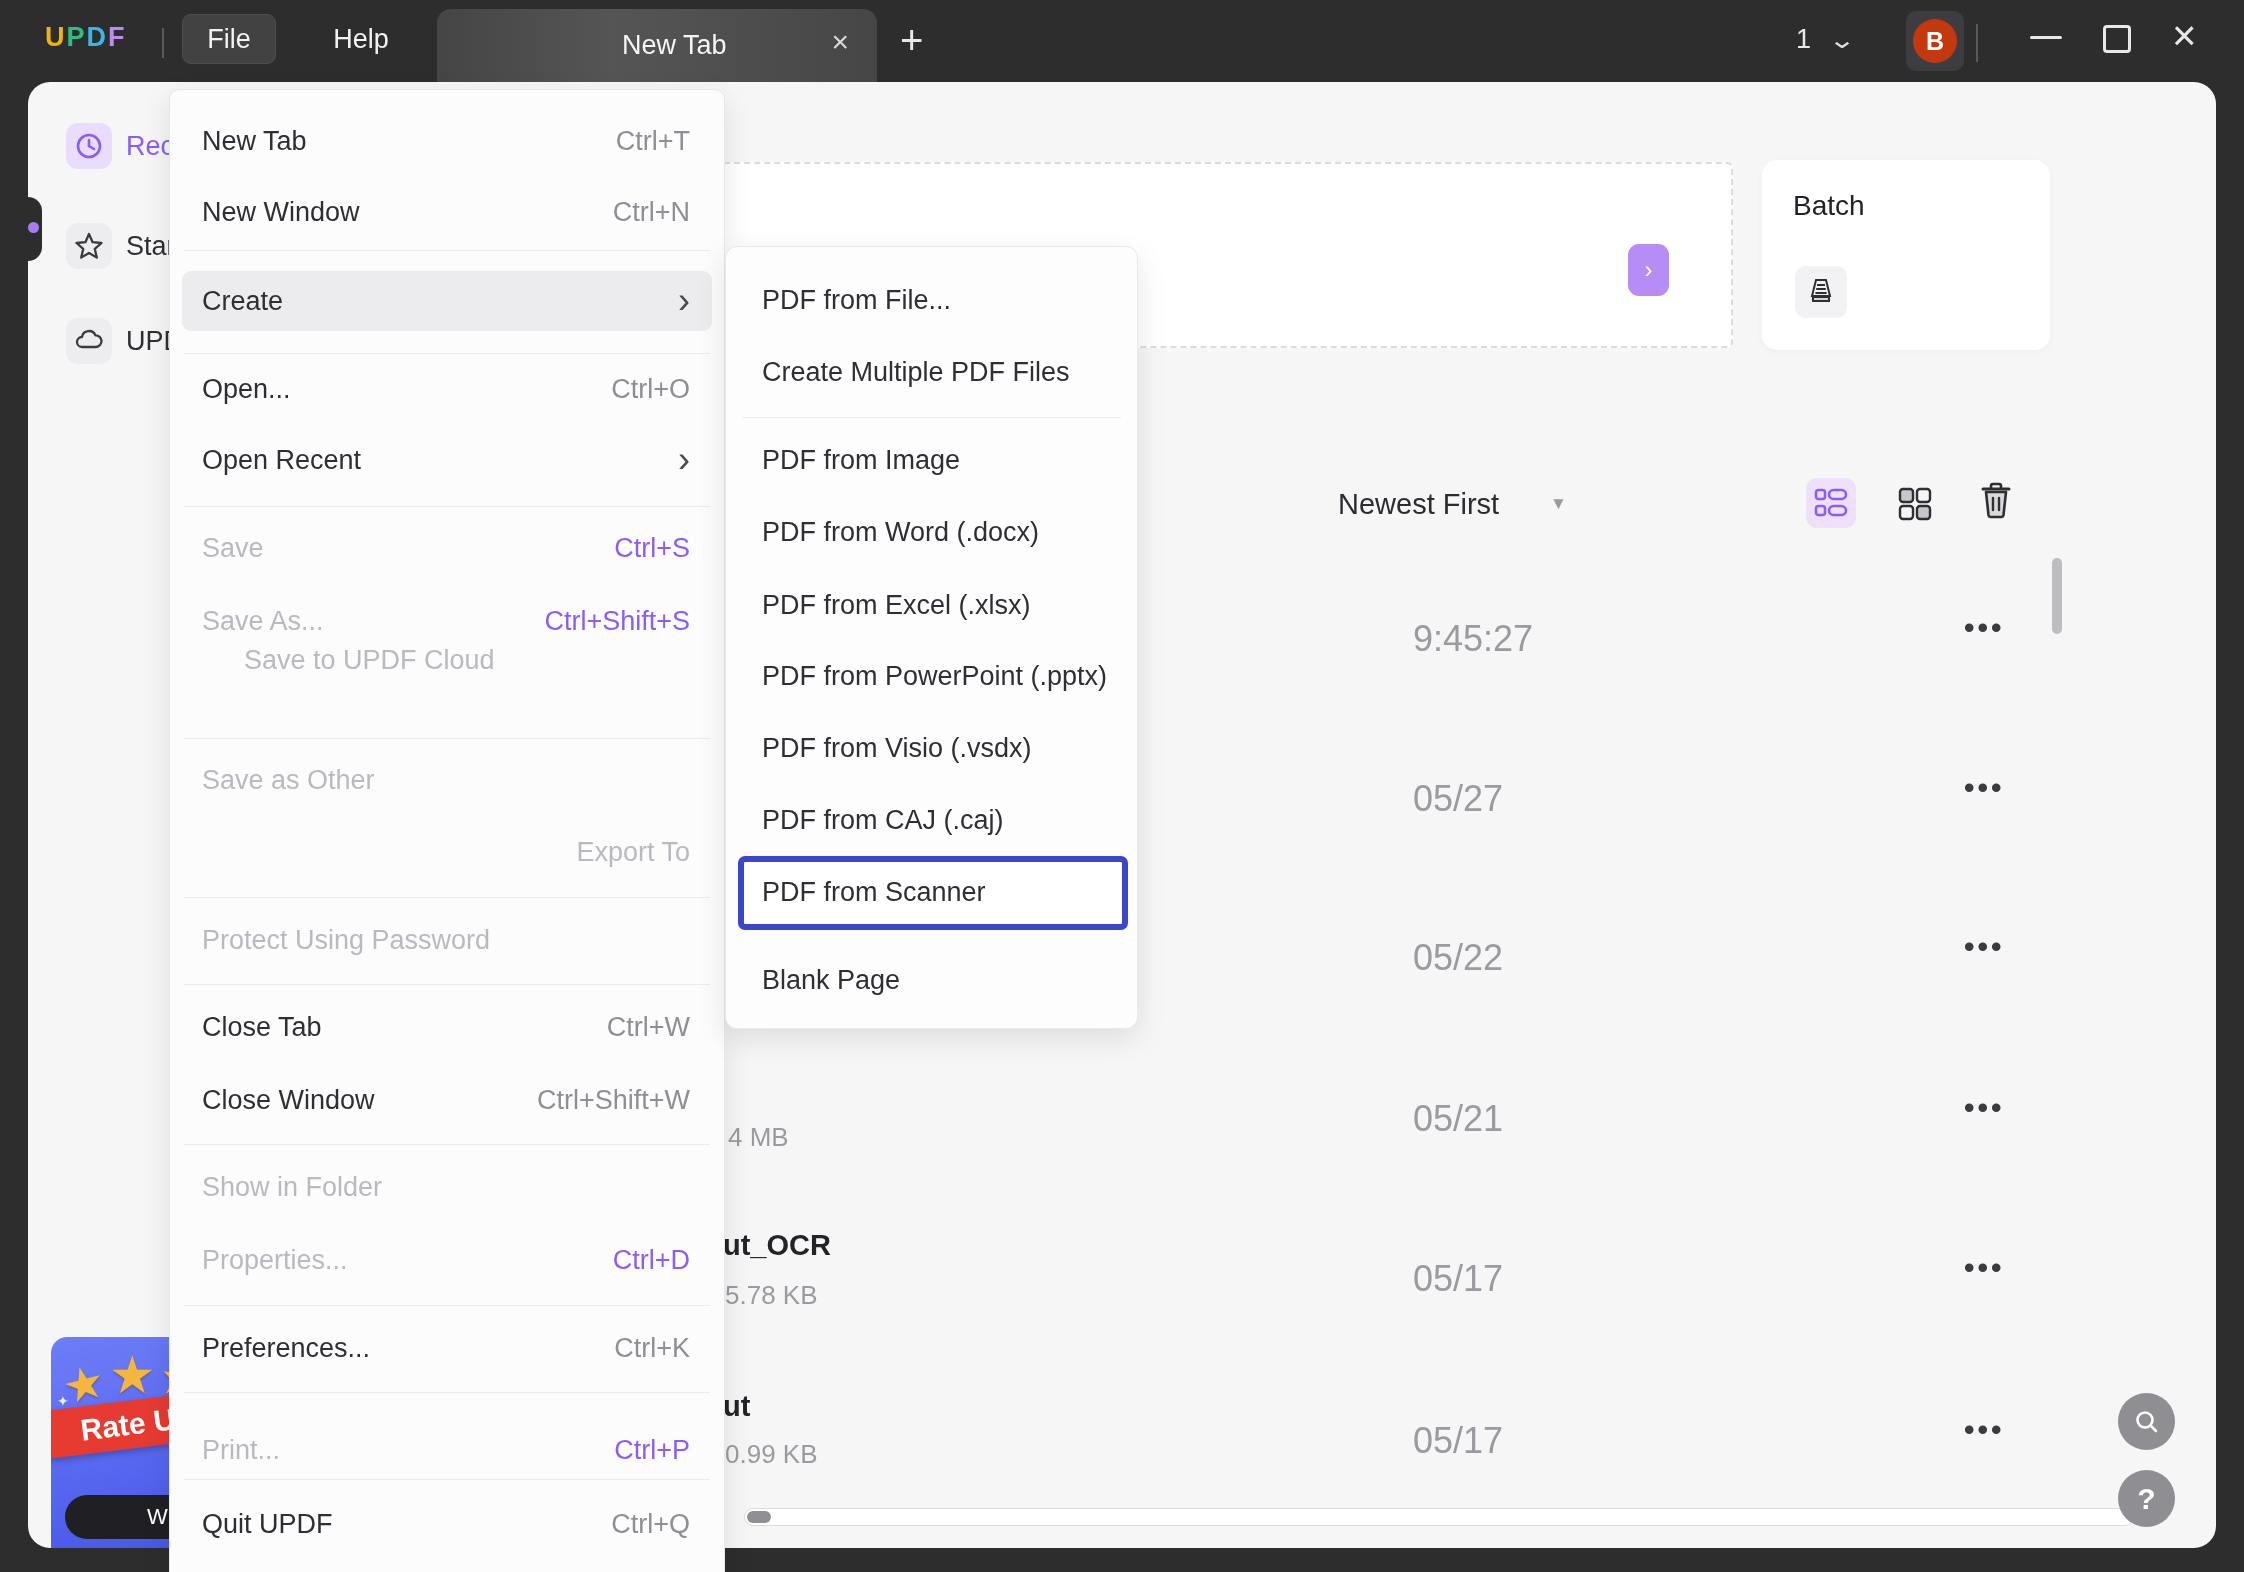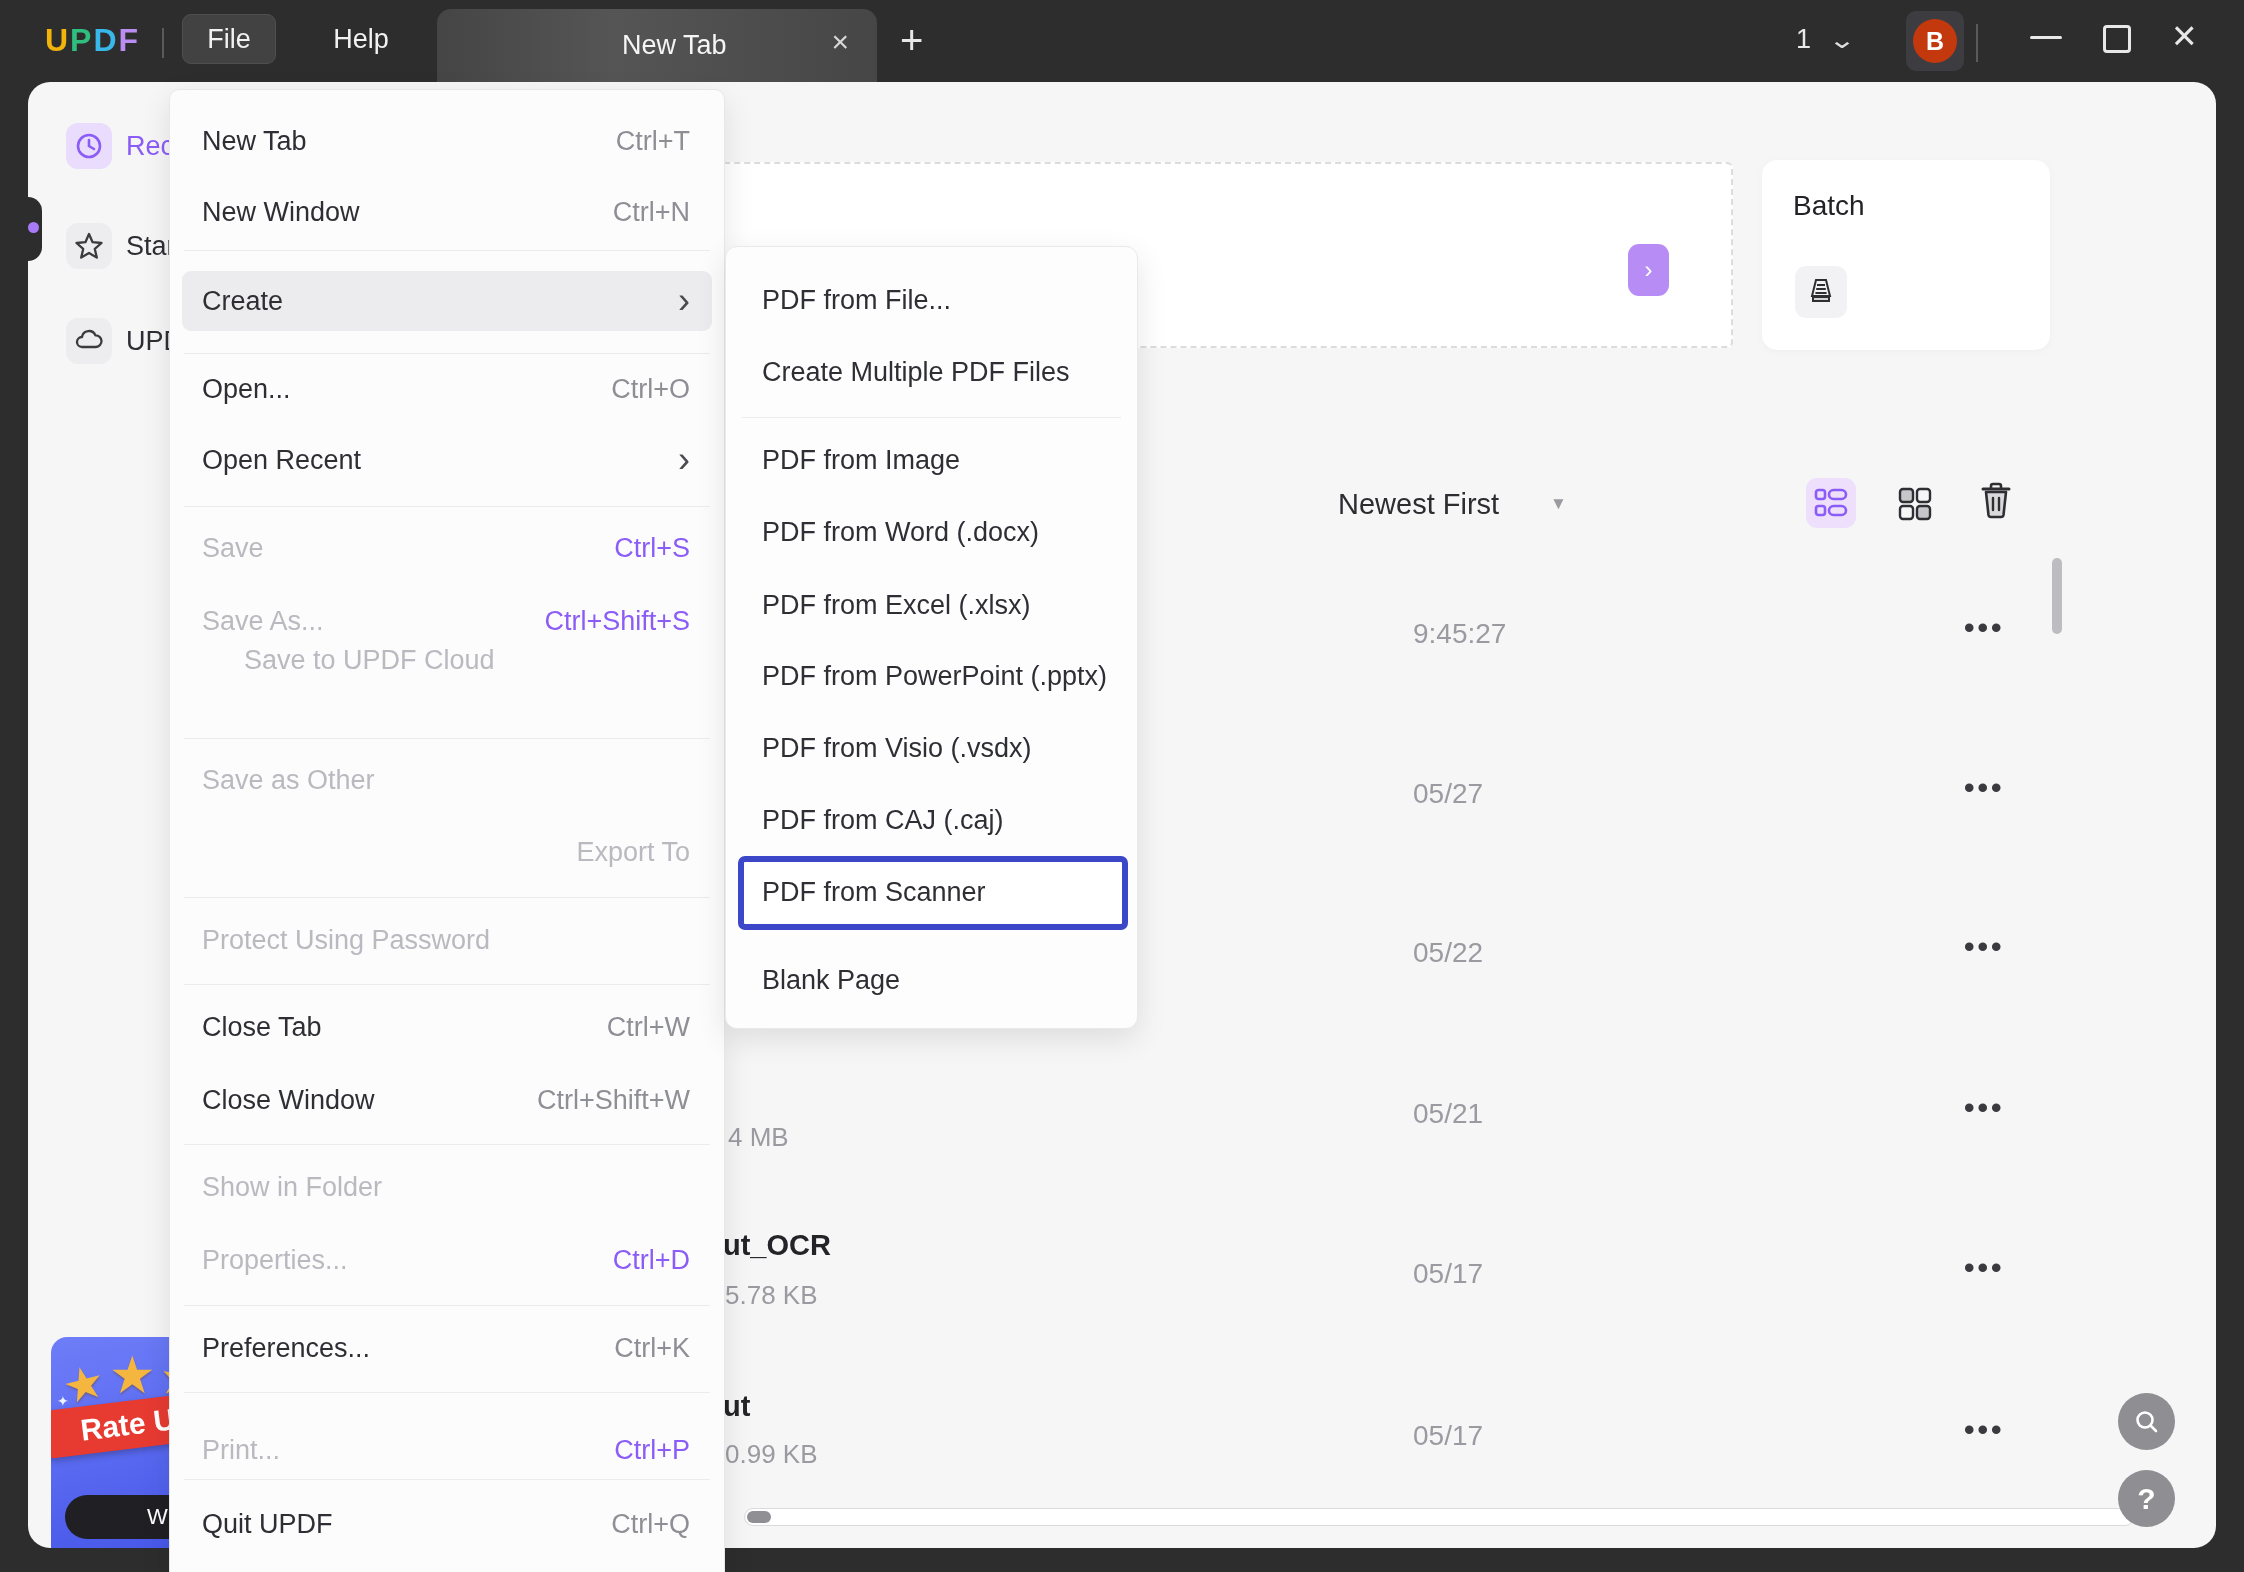--- a/index.html
+++ b/index.html
@@ -1,21 +1,21 @@
 <!DOCTYPE html>
 <html><head>
 <meta charset="utf-8">
 <style>
   * { margin:0; padding:0; box-sizing:border-box; }
   html,body { width:2244px; height:1572px; overflow:hidden; }
   body { background:#2d2d2d; font-family:"Liberation Sans", sans-serif; position:relative; }
 
   
   .titlebar { position:absolute; left:0; top:0; width:2244px; height:82px; }
-  .logo { position:absolute; left:45px; top:22px; font-size:32px; font-weight:800; letter-spacing:2px; }
+  .logo { position:absolute; left:45px; top:22px; font-size:27px; font-weight:800; letter-spacing:2px; }
   .logo span.l0{color:#f2b40a}.logo span.l1{color:#2fbe7e}.logo span.l2{color:#38b7e8}.logo span.l3{color:#bb8cf2}
   .tb-divider { position:absolute; width:2px; background:#5a5a5e; }
   .menu-btn { position:absolute; top:14px; height:50px; border-radius:9px; color:#f2f2f2; font-size:27px; display:flex; align-items:center; justify-content:center; }
   .menu-btn.file { left:182px; width:94px; background:#424242; border:1px solid #4f4f4f; }
   .menu-btn.help { left:318px; width:86px; }
   .tab { position:absolute; left:437px; top:9px; width:440px; height:73px; border-radius:14px 14px 0 0;
          background:linear-gradient(90deg,#454545,#555555 40%,#464646); display:flex; align-items:center; }
   .tab-label { color:#f5f5f5; font-size:27px; margin-left:185px; }
   .tab-close { position:absolute; right:28px; top:16px; color:#d8d8d8; font-size:30px; cursor:default; }
   .newtab-plus { position:absolute; left:900px; top:18px; color:#e8e8e8; font-size:40px; font-weight:300; }
@@ -46,21 +46,21 @@
 
   
   .sort-label { position:absolute; left:1310px; top:406px; font-size:29px; color:#2c2c31; }
   .sort-caret { position:absolute; left:1522px; top:412px; font-size:17px; color:#9a9aa0; }
   .list-toggle { position:absolute; left:1778px; top:396px; width:50px; height:50px; background:#eee0fd; border-radius:11px; display:flex; align-items:center; justify-content:center; }
   .grid-toggle { position:absolute; left:1869px; top:404px; width:36px; height:36px; }
   .trash-btn { position:absolute; left:1951px; top:398px; width:34px; height:40px; }
   .v-scroll { position:absolute; left:2024px; top:476px; width:10px; height:76px; background:#bcbcc1; border-radius:5px; }
 
   
-  .row-date { position:absolute; left:1385px; font-size:28px; color:#9a9aa0; }
+  .row-date { position:absolute; left:1385px; font-size:36px; color:#9a9aa0; }
   .row-dots { position:absolute; left:1936px; font-size:30px; font-weight:700; letter-spacing:3px; color:#3a3a3f; }
   .frag-name { position:absolute; left:695px; font-size:29px; font-weight:600; color:#232328; white-space:nowrap; }
   .frag-size { position:absolute; left:697px; font-size:26px; color:#9a9aa0; white-space:nowrap;text-align:center; }
 
   .h-scroll { position:absolute; left:716px; top:1426px; width:1390px; height:18px; background:#fff; border:1px solid #dadade; border-radius:9px; }
   .h-thumb { position:absolute; left:2px; top:2px; width:24px; height:12px; background:#8f8f94; border-radius:6px; }
 
   
   .promo { position:absolute; left:23px; top:1255px; width:252px; height:226px; border-radius:16px; overflow:hidden;
            background:linear-gradient(165deg,#6e7ef8,#4050e6); }

